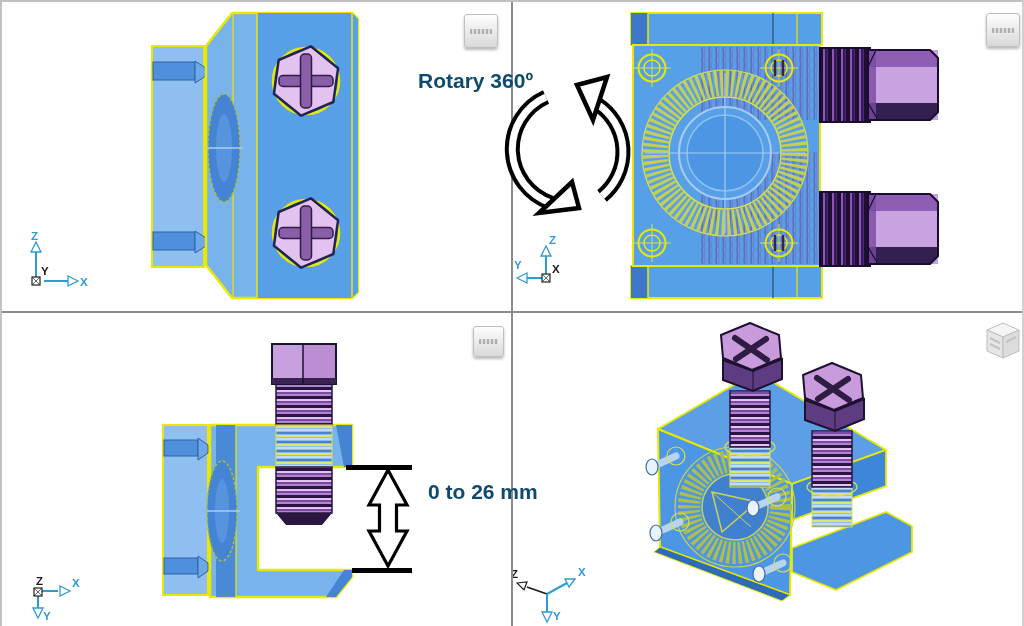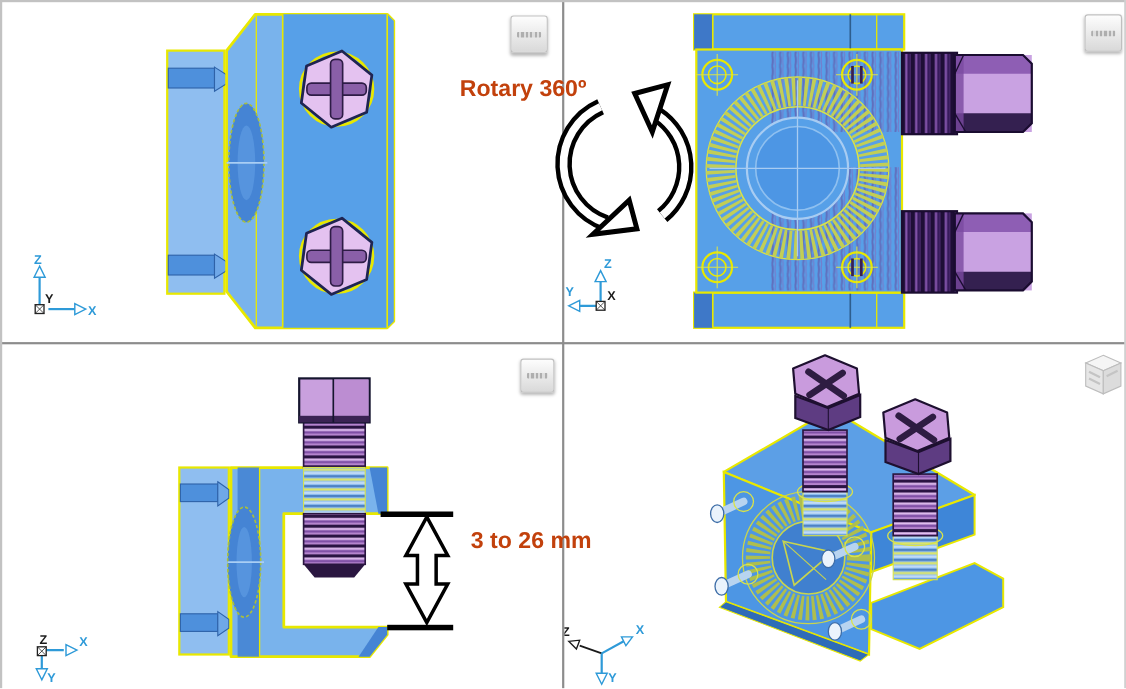--- a/index.html
+++ b/index.html
@@ -1,21 +1,21 @@
 <!DOCTYPE html>
 <html><head>
 <meta charset="utf-8">
 <style>
   html,body{margin:0;padding:0;background:#fff;}
   #stage{position:relative;width:1024px;height:626px;background:#fff;overflow:hidden;
          font-family:"Liberation Sans",sans-serif;}
   .vp{position:absolute;}
   .divider{position:absolute;background:#8C8C8C;z-index:20;}
   .frame{position:absolute;background:#C2C2C2;z-index:40;}
-  .lbl{position:absolute;font-weight:bold;font-size:21px;color:#c2410c;white-space:nowrap;z-index:30;}
+  .lbl{position:absolute;font-weight:bold;font-size:21px;color:#0c4a6e;white-space:nowrap;z-index:30;}
   .overlay{position:absolute;z-index:25;}
   .vbtn{position:absolute;z-index:30;background:linear-gradient(#fdfdfd,#d9d9d9);
         border:1px solid #bfbfbf;border-radius:3px;box-shadow:0 2px 3px rgba(0,0,0,.28);
         display:flex;align-items:center;justify-content:center;cursor:pointer;}
   .vbtn .blur{width:68%;height:5px;border-radius:1px;opacity:.75;
         background:repeating-linear-gradient(90deg,#9a9a9a 0 2px,#d9d9d9 2px 4px);}
   svg text{font-family:"Liberation Sans",sans-serif;font-weight:bold;font-size:11.5px;}
   .ax-c{fill:#2E9AD8;} .ax-d{fill:#1a1a1a;}
 </style>
 </head>
@@ -309,21 +309,21 @@
   <svg class="overlay" style="left:495px;top:70px" width="150" height="155" viewBox="495 70 150 155">
     <path d="M602,196 A57 57 0 0 0 597,104" stroke="#000" stroke-width="15" fill="none"></path>
     <path d="M602,196 A57 57 0 0 0 597,104" stroke="#fff" stroke-width="7" fill="none"></path>
     <path d="M546,97 A57 57 0 0 0 551,203" stroke="#000" stroke-width="15" fill="none"></path>
     <path d="M546,97 A57 57 0 0 0 551,203" stroke="#fff" stroke-width="7" fill="none"></path>
     <polygon points="577,85 607,77 593,120" fill="#fff" stroke="#000" stroke-width="4.5" stroke-linejoin="miter"></polygon>
     <polygon points="539,213 572,182 579,208" fill="#fff" stroke="#000" stroke-width="4.5" stroke-linejoin="miter"></polygon>
   </svg>
 
   <div class="lbl" style="left:418px;top:69px">Rotary 360º</div>
-  <div class="lbl" style="left:428px;top:480px">3 to 26 mm</div>
+  <div class="lbl" style="left:428px;top:480px">0 to 26 mm</div>
 
   <div class="vbtn" style="left:464px;top:14px;width:32px;height:32px">
     <div class="blur"></div>
   </div>
   <div class="vbtn" style="left:986px;top:13px;width:32px;height:32px">
     <div class="blur"></div>
   </div>
   <div class="vbtn" style="left:473px;top:326px;width:29px;height:29px">
     <div class="blur"></div>
   </div>

